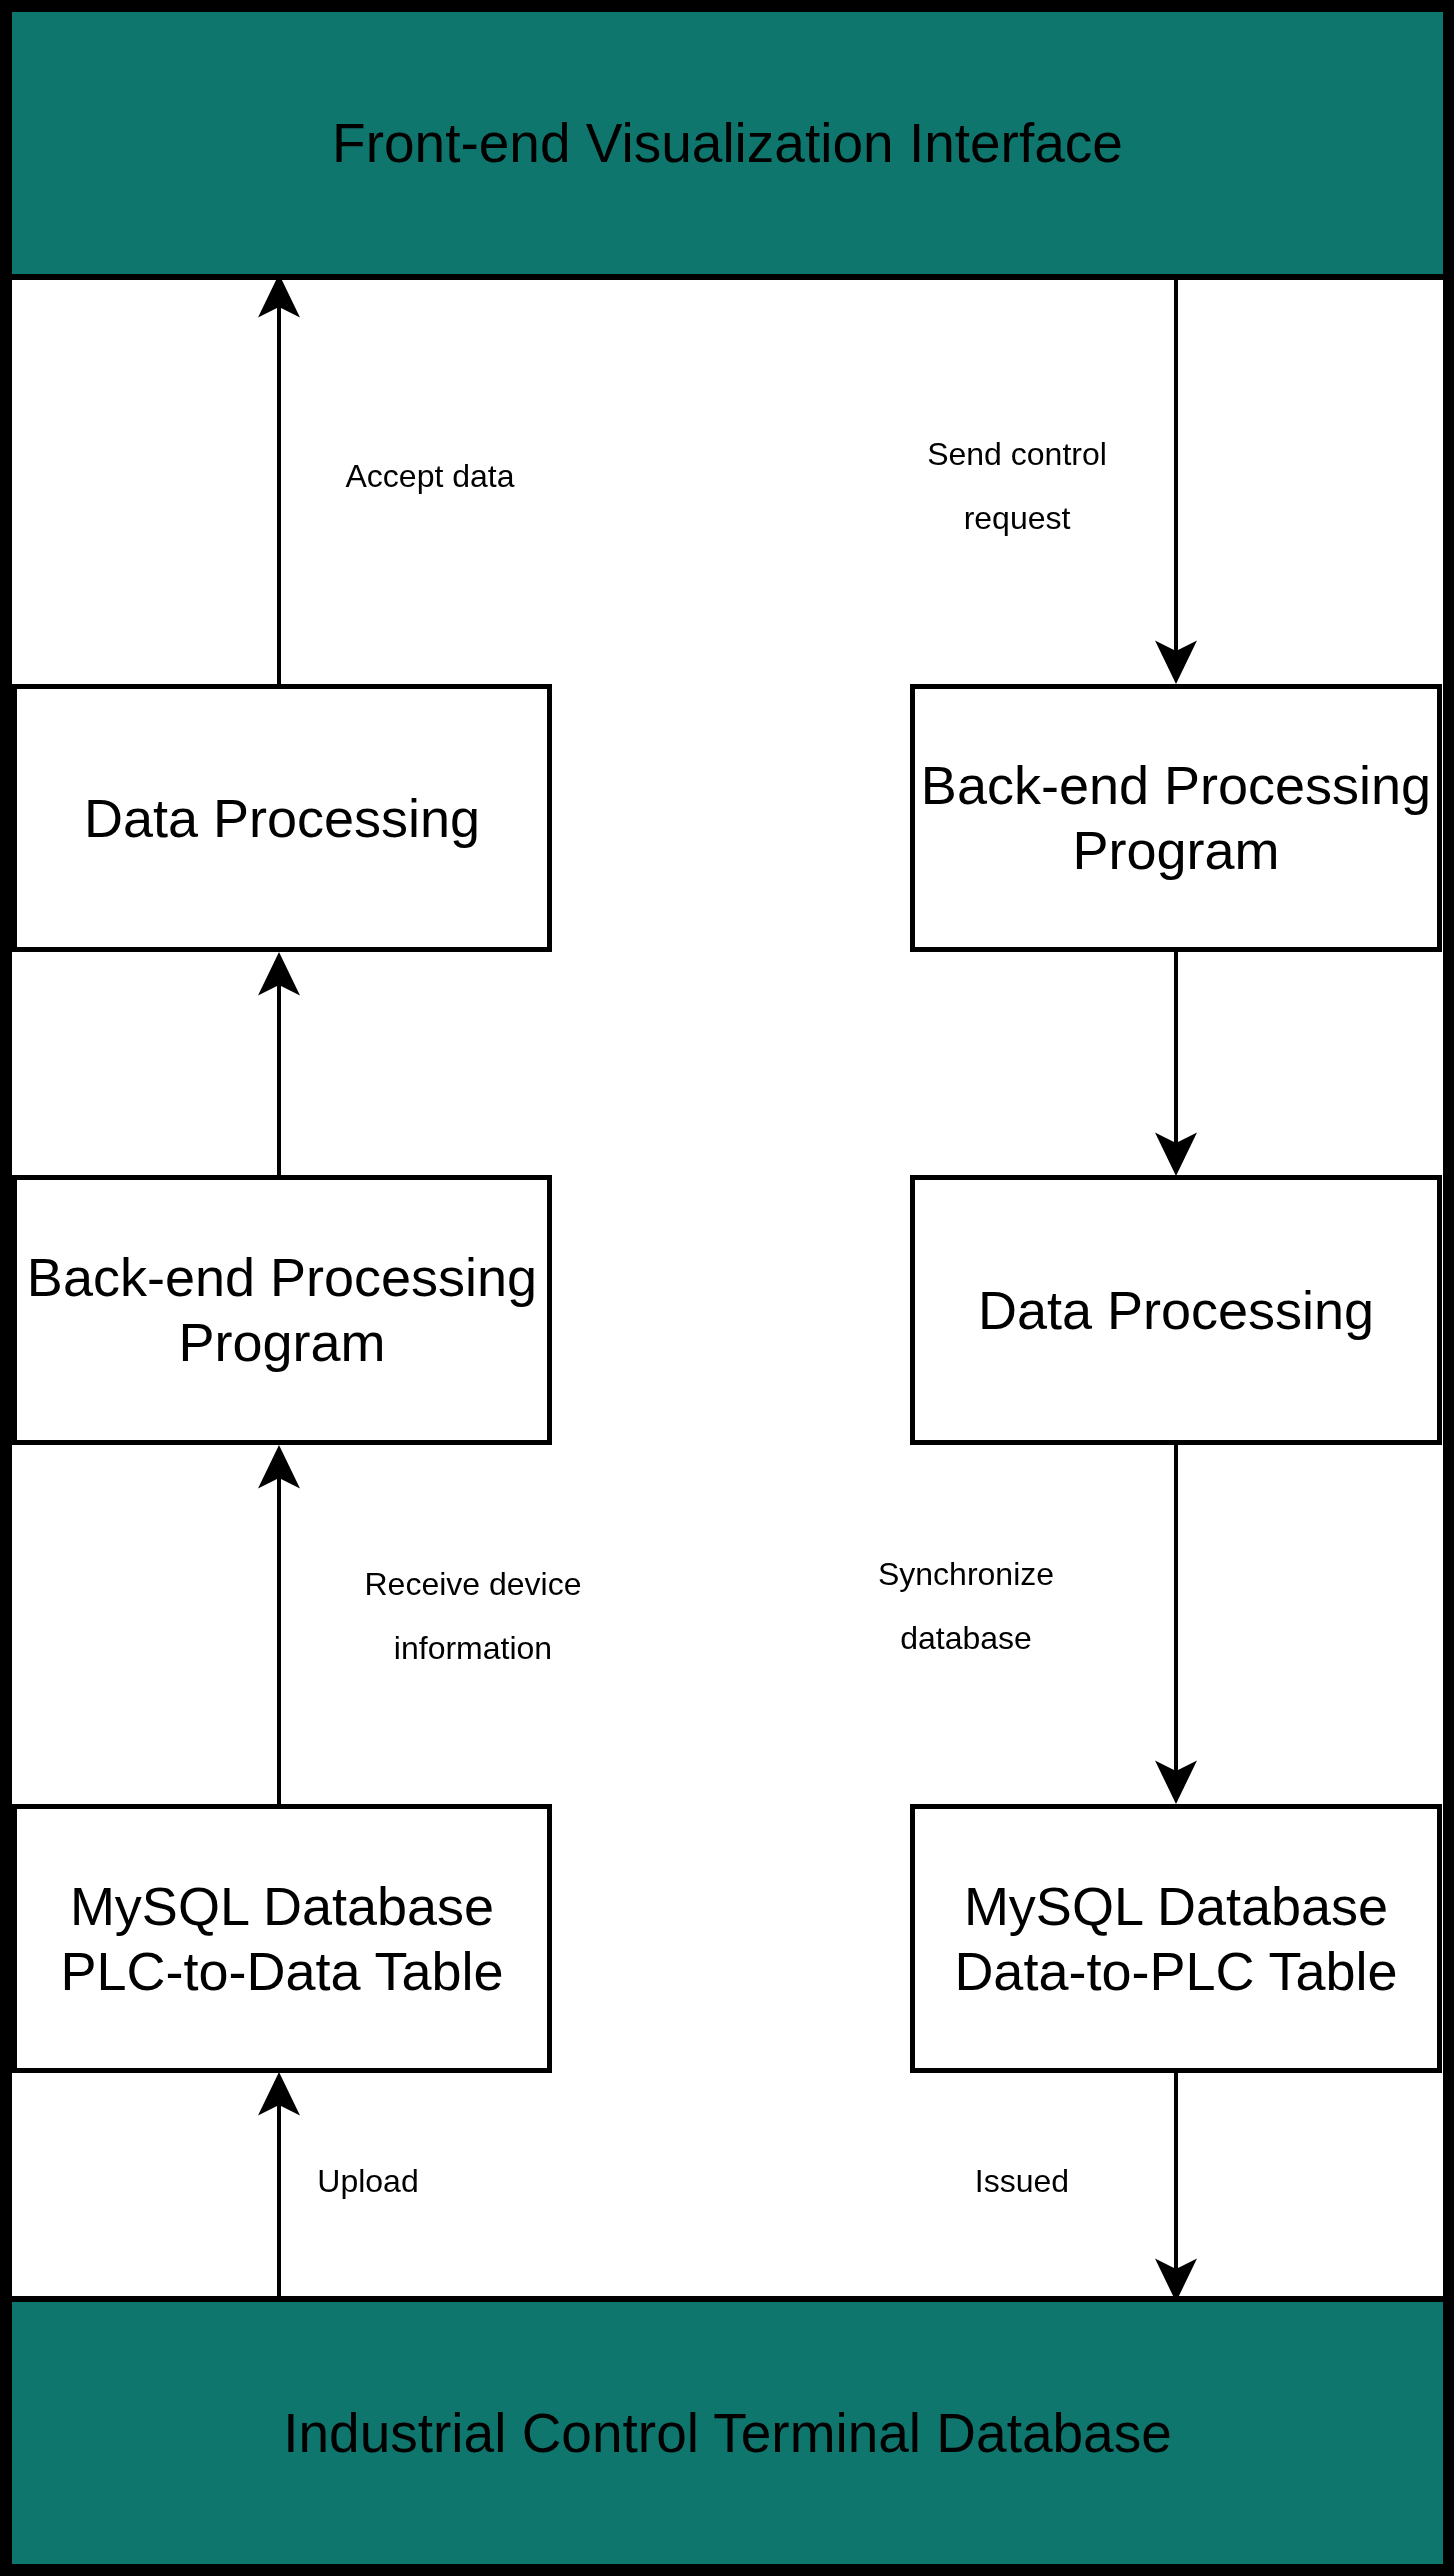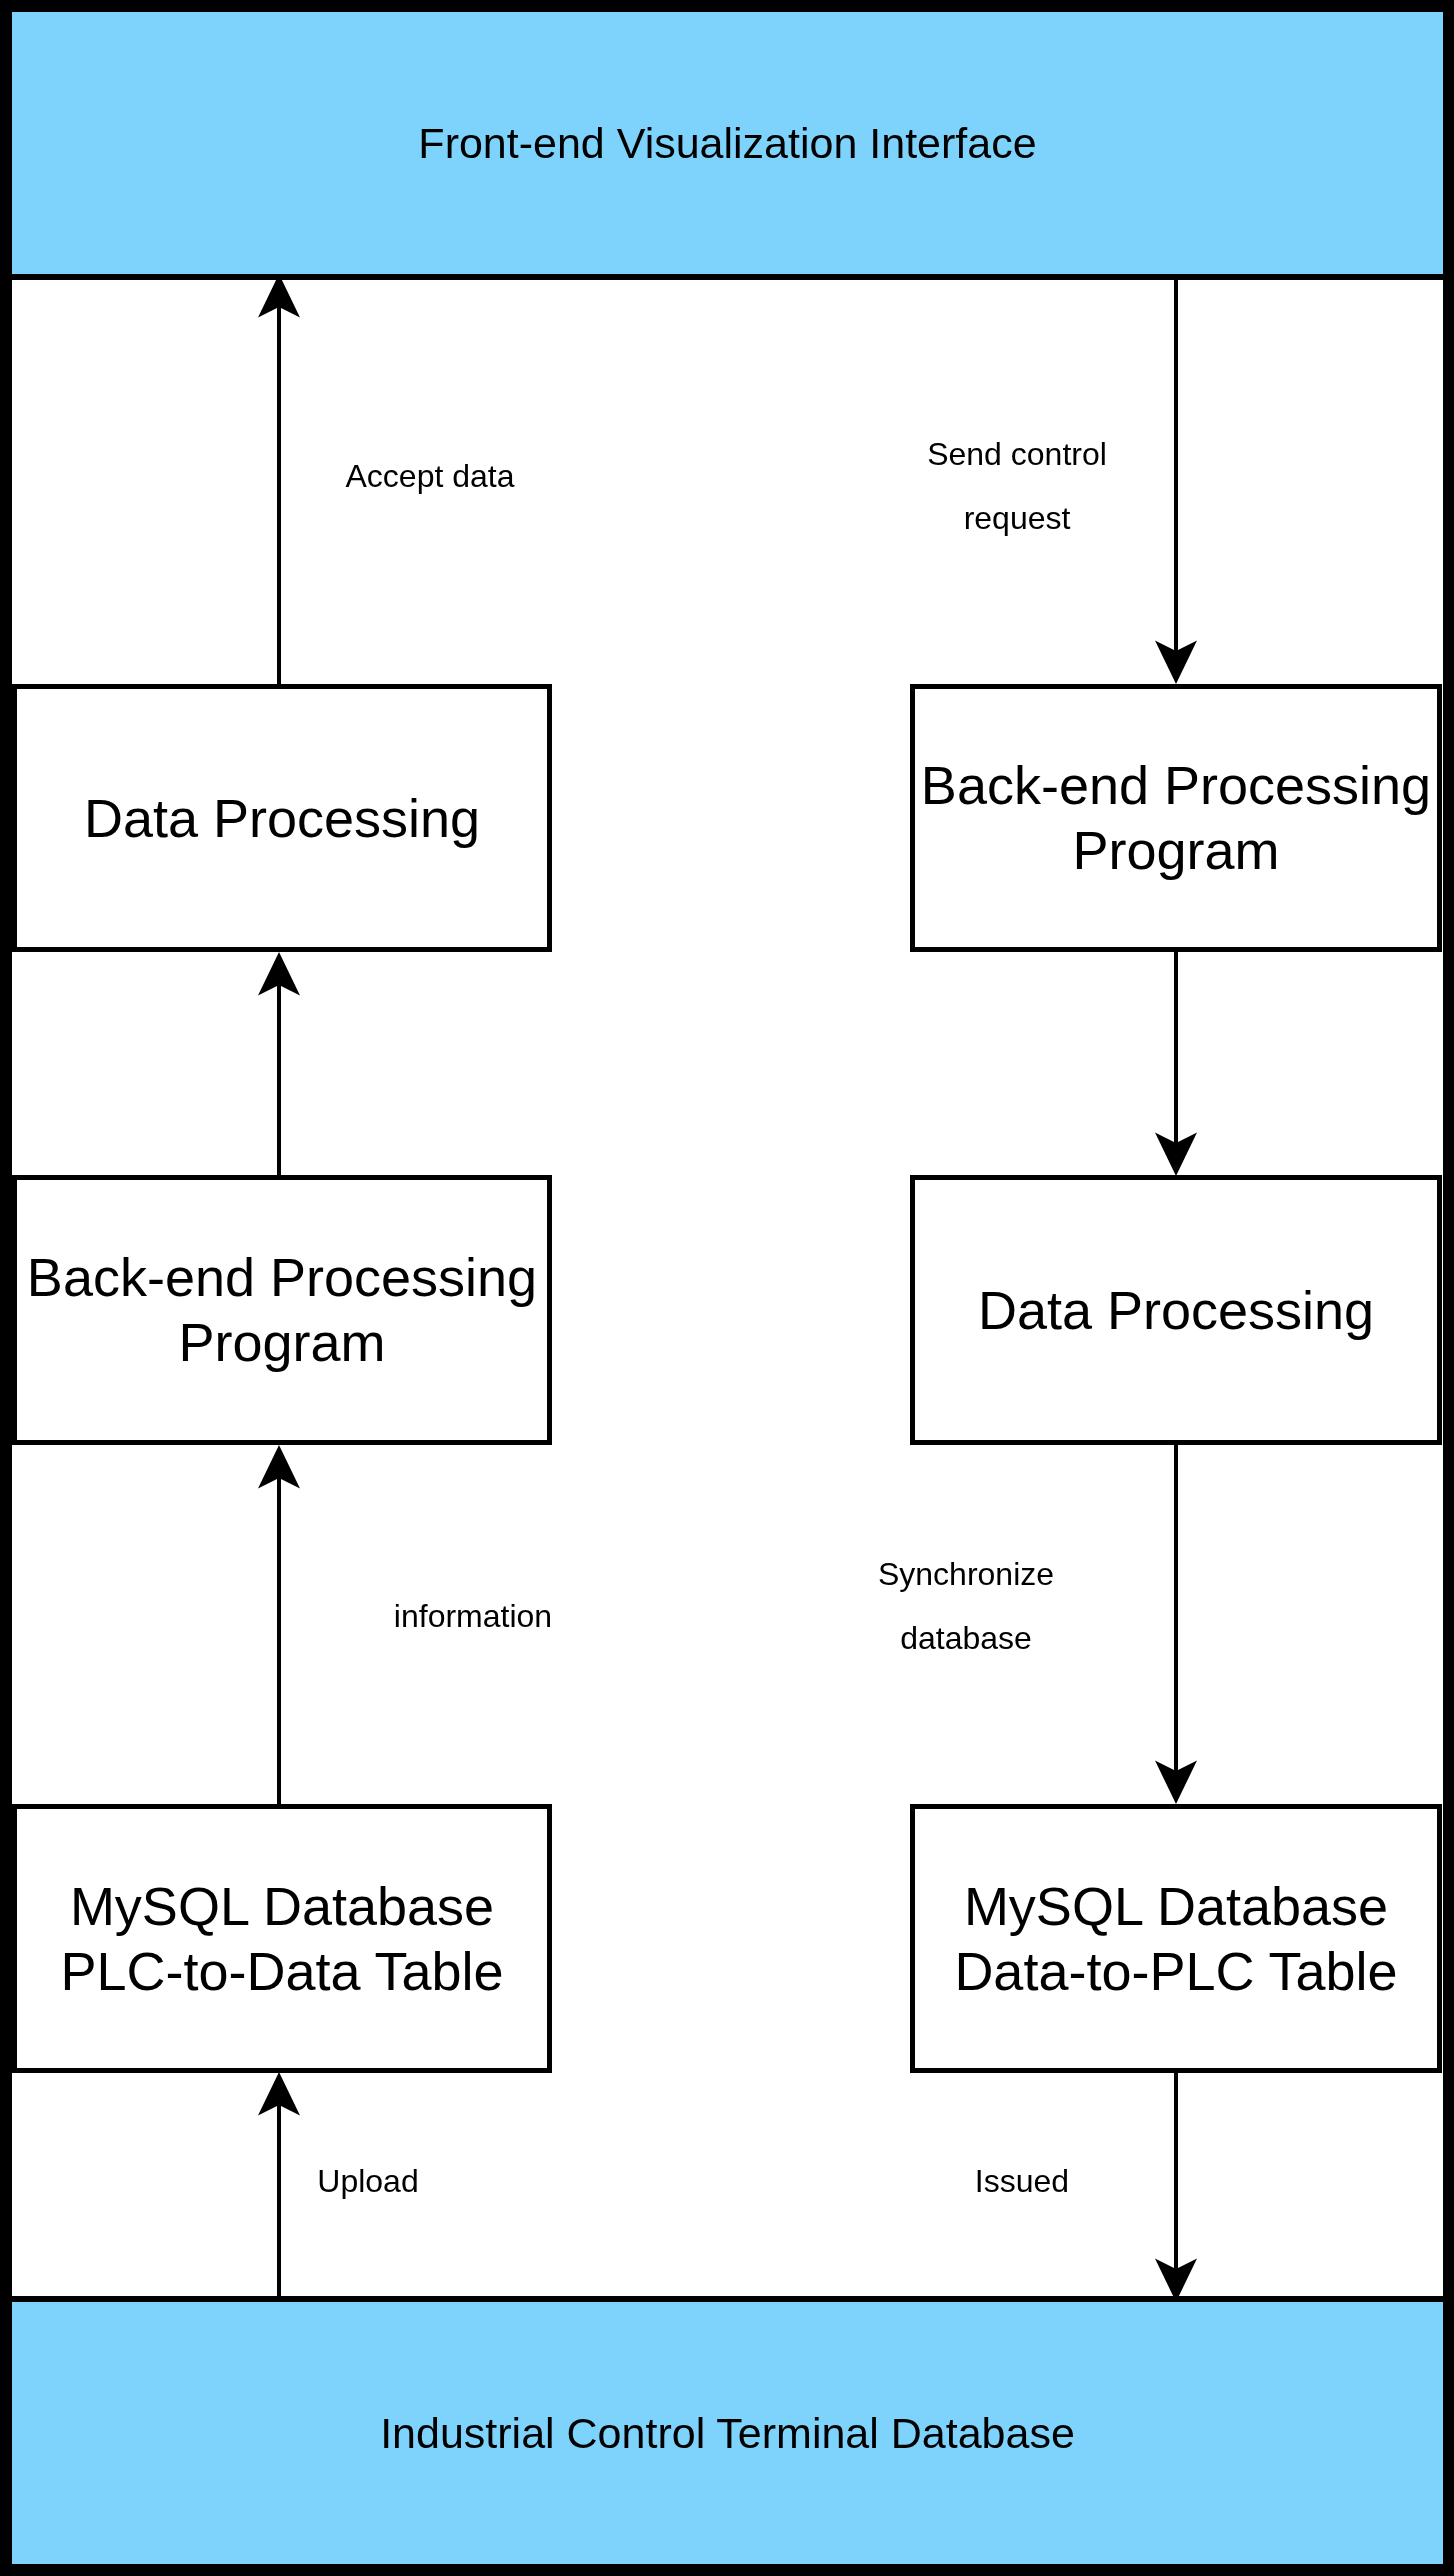--- a/index.html
+++ b/index.html
@@ -17,25 +17,25 @@
     inset: 0;
     border: 12px solid #000000;
     z-index: 20;
     pointer-events: none;
   }
   .band {
     position: absolute;
     left: 12px;
     width: 1431px;
     box-sizing: border-box;
-    background: #7dd3fc;
+    background: #0f766e;
     display: flex;
     align-items: center;
     justify-content: center;
-    font-size: 43px;
+    font-size: 55px;
     text-align: center;
     z-index: 1;
   }
   .band.top { top: 12px; height: 268px; border-bottom: 6px solid #000000; }
   .band.bottom { top: 2296px; height: 268px; border-top: 6px solid #000000; }
   .node {
     position: absolute;
     box-sizing: border-box;
     background: #ffffff;
     border: 5.2px solid #000000;
@@ -175,20 +175,21 @@
   </div>
 
   <div class="edge-label lab-accept">
     <div>Accept data</div>
   </div>
   <div class="edge-label lab-send">
     <div>Send control</div>
     <div>request</div>
   </div>
   <div class="edge-label lab-receive">
+    <div>Receive device</div>
     <div>information</div>
   </div>
   <div class="edge-label lab-sync">
     <div>Synchronize</div>
     <div>database</div>
   </div>
   <div class="edge-label lab-upload">
     <div>Upload</div>
   </div>
   <div class="edge-label lab-issued">

